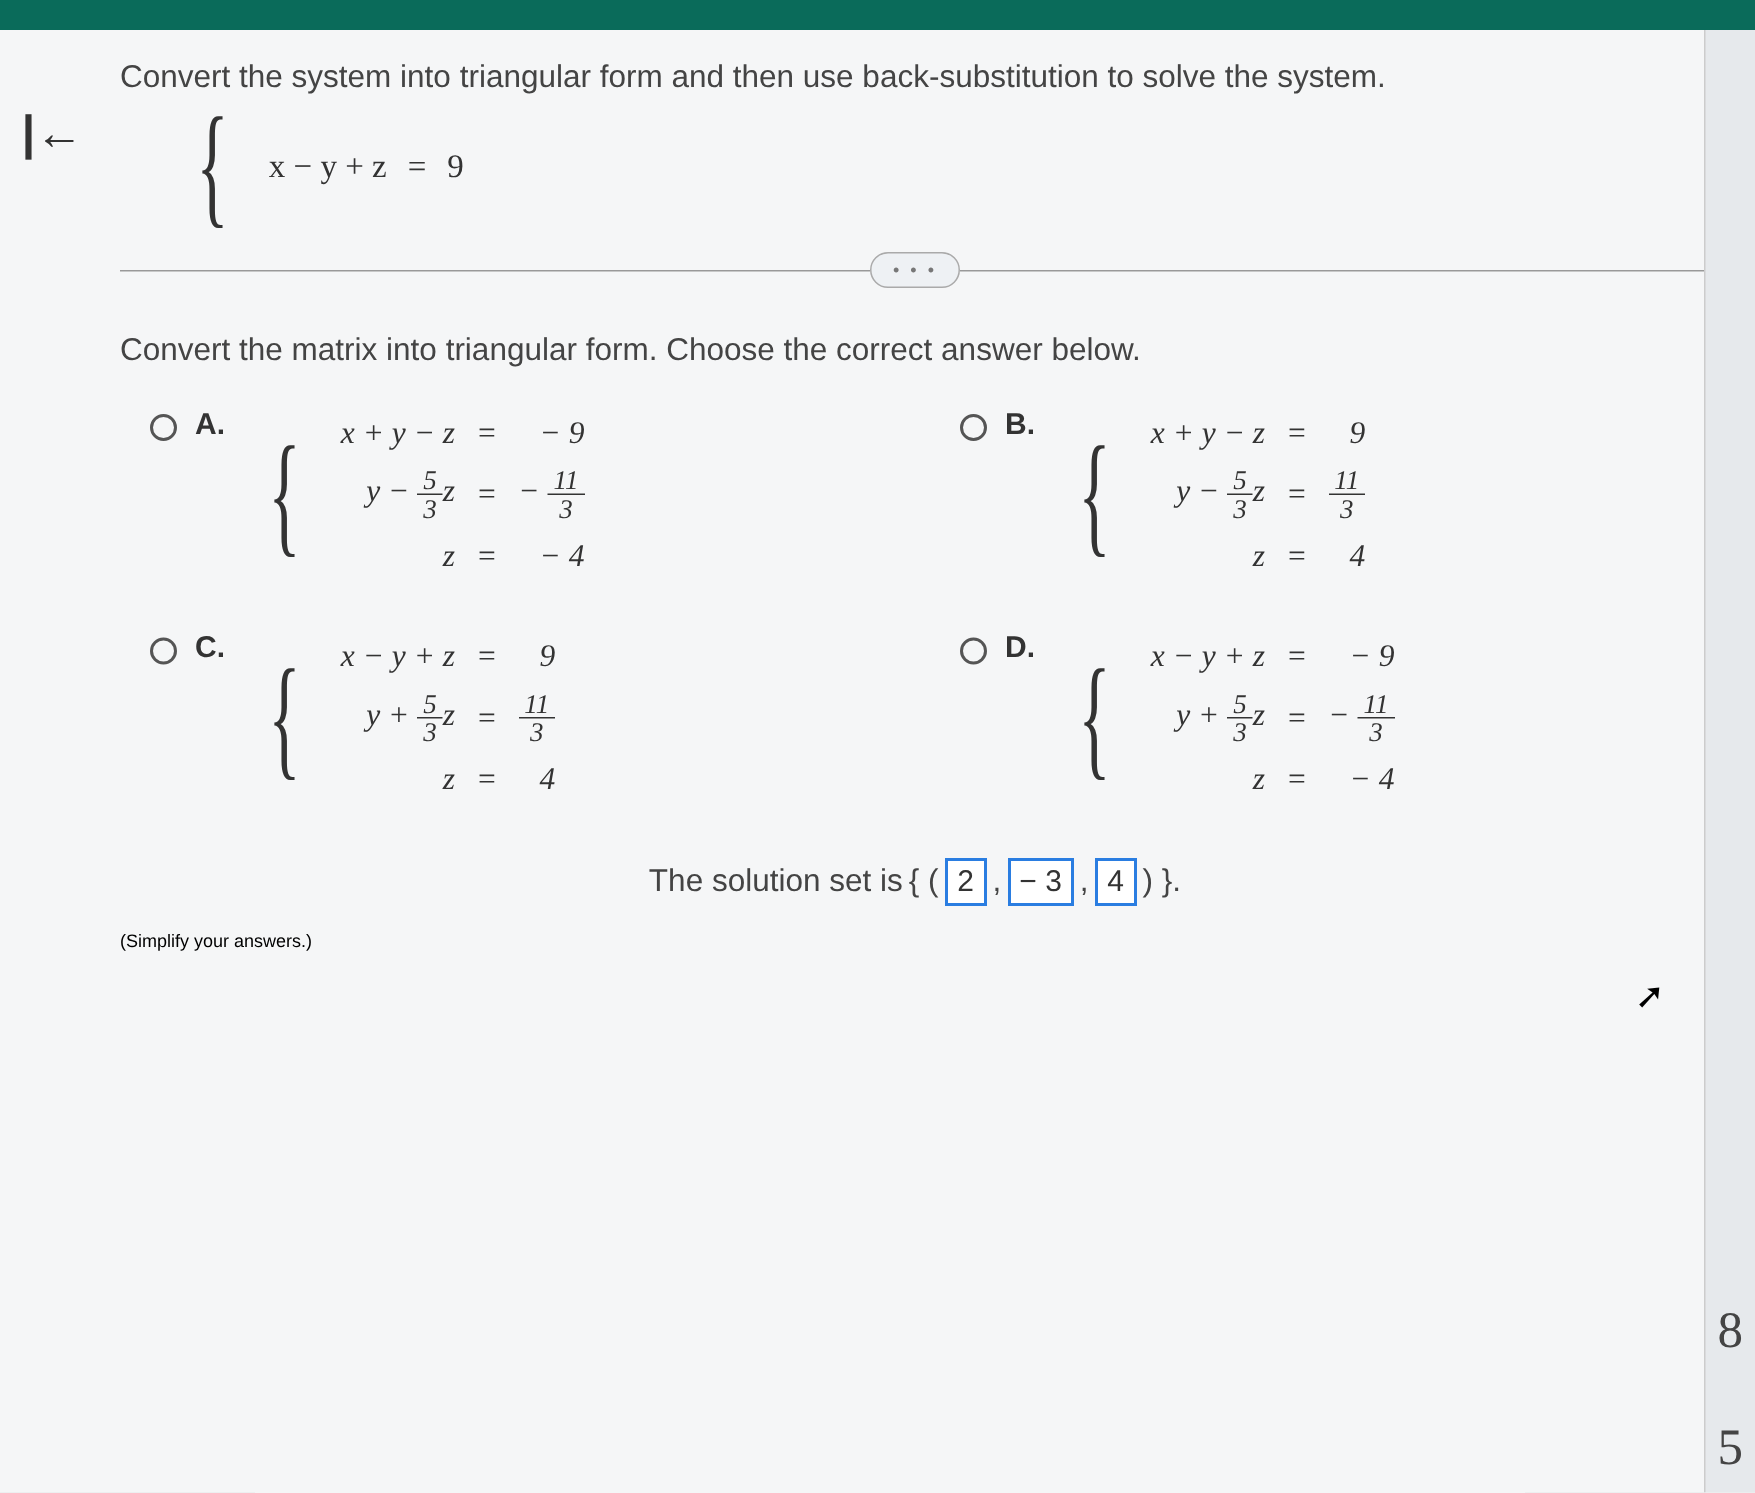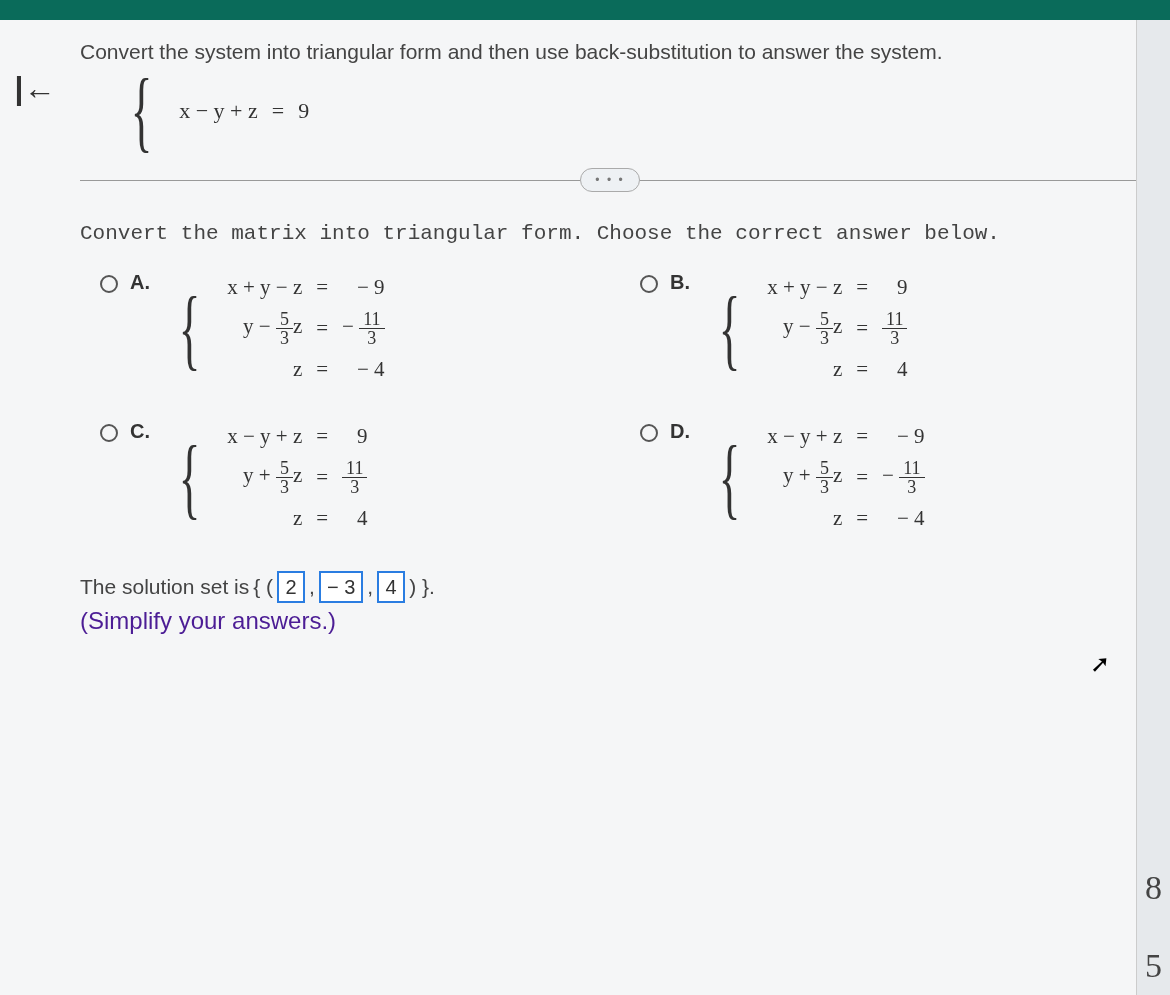--- a/index.html
+++ b/index.html
@@ -90,21 +90,20 @@
     padding: 4px 14px;
     background: #eef1f4;
     color: #777;
     font-size: 12px;
     letter-spacing: 2px;
   }
   .prompt-text {
     font-size: 21px;
     color: #444;
     margin-bottom: 24px;
-    font-family: Liberation Mono, monospace;
   }
   .choices {
     display: grid;
     grid-template-columns: 1fr 1fr;
     column-gap: 40px;
     row-gap: 30px;
     margin-left: 20px;
     margin-bottom: 34px;
   }
   .choice {
@@ -129,53 +128,54 @@
   }
   .choice-sys {
     display: flex;
     align-items: center;
   }
   .mini-eq {
     font-family: 'Times New Roman', serif;
     font-size: 21px;
     color: #333;
   }
-  .mini-eq td { padding: 4px 6px; }
+  .mini-eq td { padding: 4px 6px; font-style: italic; }
   .frac {
     display: inline-block;
     text-align: center;
     vertical-align: middle;
     line-height: 1;
     font-size: 18px;
   }
   .frac .num { display: block; border-bottom: 1.5px solid #333; padding: 0 4px; }
   .frac .den { display: block; padding: 0 4px; }
   .solution-line {
     font-size: 21px;
     color: #444;
-    margin-bottom: 4px;
+    margin-bottom: 16px;
     display: flex;
     align-items: center;
     flex-wrap: wrap;
     gap: 4px;
+    justify-content: center;
   }
   .ans-box {
     display: inline-block;
     border: 2px solid #2a7de1;
     background: #fff;
     min-width: 28px;
     text-align: center;
     padding: 2px 6px;
     font-size: 20px;
     color: #333;
     line-height: 1.2;
   }
   .simplify {
-    font-size: 24px;
-    color: #4c1d95;
+    font-size: 12px;
+    color: #000000;
   }
   .right-strip {
     position: absolute;
     right: 0;
     top: 20px;
     width: 34px;
     height: 975px;
     background: #e6e9ec;
     border-left: 1px solid #ccc;
     display: flex;
@@ -200,21 +200,21 @@
 <div class="top-bar"></div>
 
 <div class="main-area">
 
   <div class="back-col">
     <span class="back-icon">|←</span>
   </div>
 
   <div class="content">
 
-    <p class="question-text">Convert the system into triangular form and then use back-substitution to answer the system.</p>
+    <p class="question-text">Convert the system into triangular form and then use back-substitution to solve the system.</p>
 
     <div class="system-box">
       <div class="brace-system">
         <span class="brace">{</span>
         <table class="eq-table">
           <tbody>
               <tr>
             <td class="lhs">x − y + z</td>
             <td class="eq">=</td>
             <td class="rhs">9</td>

